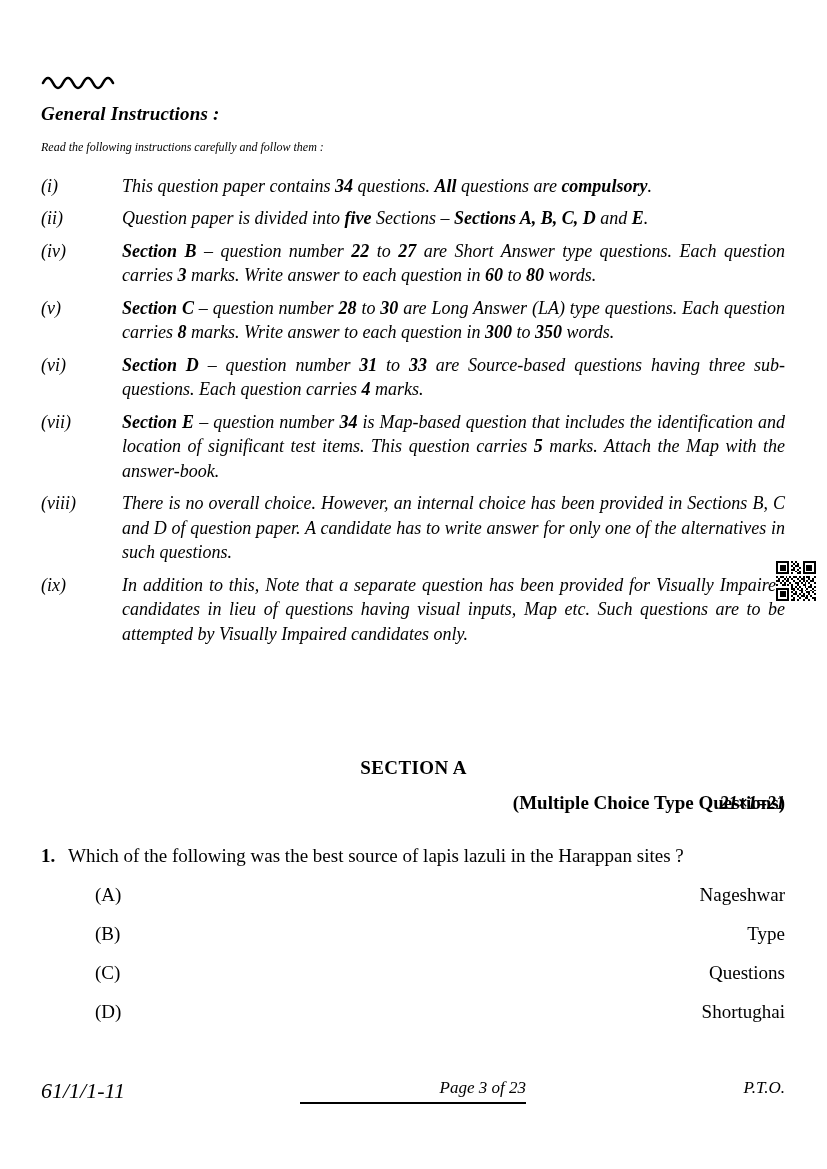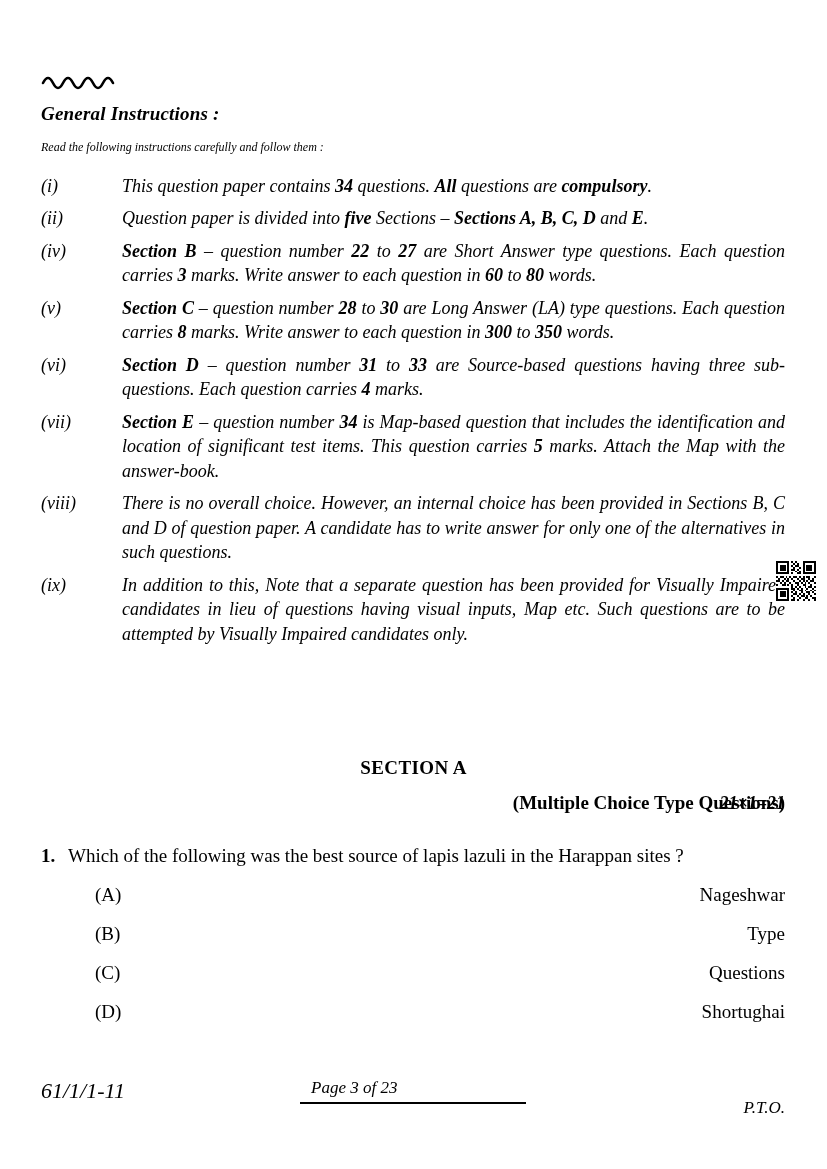--- a/index.html
+++ b/index.html
@@ -185,44 +185,43 @@
   .footer-code {
     position: absolute;
     left: 0;
     top: 0;
     font-size: 22px;
     font-style: italic;
     white-space: nowrap;
   }
   .footer-center {
     position: absolute;
-    left: 270px;
+    left: 259px;
     top: 0;
     width: 226px;
-    text-align: left;
+    text-align: right;
     font-size: 17px;
     font-style: italic;
     white-space: nowrap;
   }
   .footer-rule {
     position: absolute;
     left: 259px;
     top: 24px;
     width: 226px;
     height: 2px;
     background: #000000;
   }
   .footer-pto {
     position: absolute;
     right: 0;
     top: 0;
     font-size: 17px;
     font-style: italic;
     white-space: nowrap;
-    margin-top: 20px;
   }
 </style>
 </head>
 <body>
 
 <div class="page">
 
   <svg class="wavy-rule" viewBox="0 0 80 24">
     <path d="M2,13 Q7,3 12,13 T22,13 T32,13 T42,13 T52,13 T62,13 T72,13" fill="none" stroke="#000000" stroke-width="2.6" stroke-linecap="round"></path>
   </svg>

